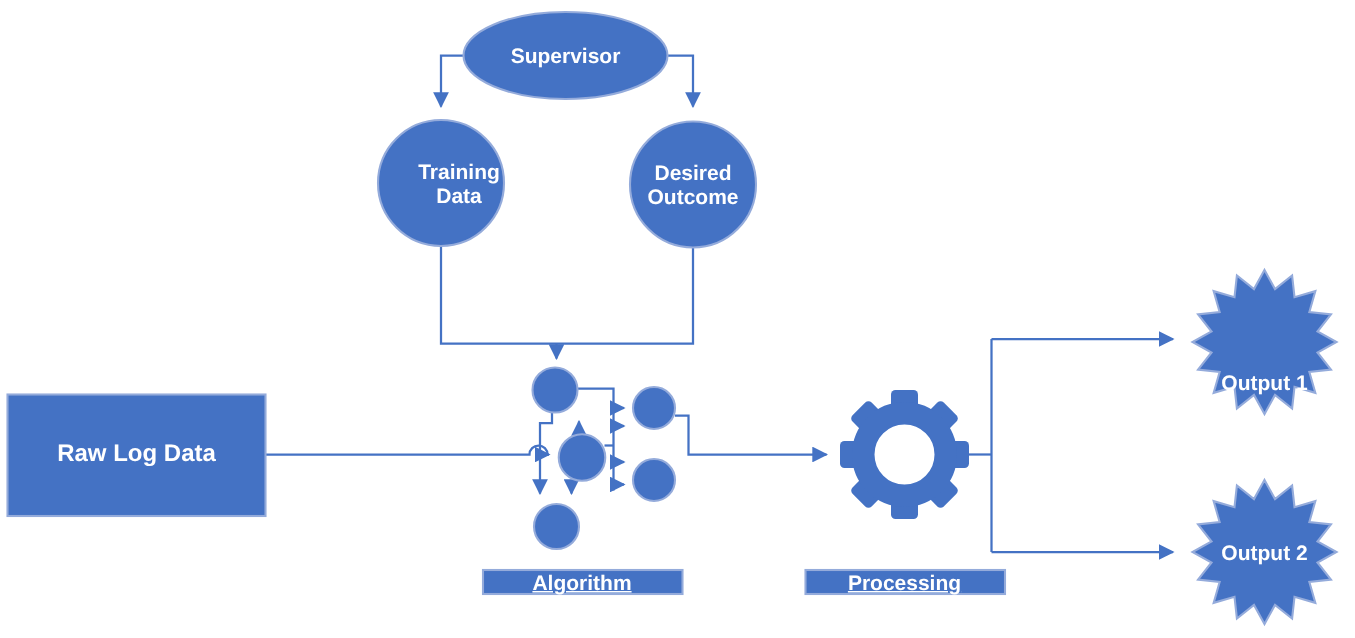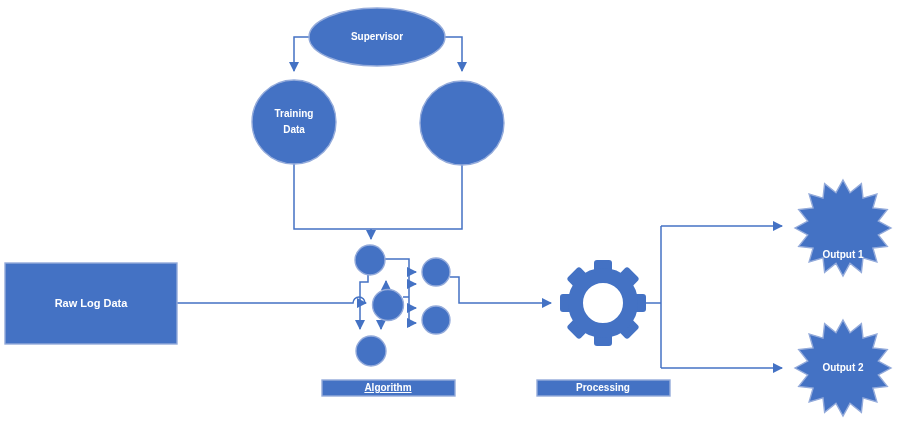--- a/index.html
+++ b/index.html
@@ -33,21 +33,21 @@
     stroke: var(--c-fill, #4472C4);
     stroke-width: 15;
   }
   .gear-tooth { fill: var(--c-fill, #4472C4); }
 
   
   .nodelabel {
     position: absolute;
     transform: translate(-50%, -50%);
     color: var(--c-text, #ffffff);
-    font-size: 10px;
+    font-size: 14px;
     font-weight: 600;
     text-align: center;
     line-height: 16px;
     white-space: nowrap;
     pointer-events: none;
   }
   .nodelabel.bold { font-weight: 700; }
 </style>
 </head>
 <body style="--c-fill: #4472C4; --c-border: #94ABDB; --c-line: #4472C4; --c-text: #FFFFFF; --c-background: #FFFFFF;">
@@ -126,29 +126,33 @@
     <g transform="translate(843,228)">
       <polygon class="shape" points="0,-48 7,-35.3 18.4,-44.3 20,-29.9 33.9,-33.9 29.9,-20 44.3,-18.4 35.3,-7 48,0 35.3,7 44.3,18.4 29.9,20 33.9,33.9 20,29.9 18.4,44.3 7,35.3 0,48 -7,35.3 -18.4,44.3 -20,29.9 -33.9,33.9 -29.9,20 -44.3,18.4 -35.3,7 -48,0 -35.3,-7 -44.3,-18.4 -29.9,-20 -33.9,-33.9 -20,-29.9 -18.4,-44.3 -7,-35.3"></polygon>
     </g>
     <g transform="translate(843,368)">
       <polygon class="shape" points="0,-48 7,-35.3 18.4,-44.3 20,-29.9 33.9,-33.9 29.9,-20 44.3,-18.4 35.3,-7 48,0 35.3,7 44.3,18.4 29.9,20 33.9,33.9 20,29.9 18.4,44.3 7,35.3 0,48 -7,35.3 -18.4,44.3 -20,29.9 -33.9,33.9 -29.9,20 -44.3,18.4 -35.3,7 -48,0 -35.3,-7 -44.3,-18.4 -29.9,-20 -33.9,-33.9 -20,-29.9 -18.4,-44.3 -7,-35.3"></polygon>
     </g>
   </svg>
 
   <div class="nodelabel" style="left:377px; top:37px;">Supervisor</div>
 
-  <div class="nodelabel" style="left:294px; top:122px;">
+  <div class="nodelabel" style="left:306px; top:122px;">
     <div>Training</div>
     <div>Data</div>
   </div>
 
+  <div class="nodelabel" style="left:462px; top:123px;">
+    <div>Desired</div>
+    <div>Outcome</div>
+  </div>
 
-  <div class="nodelabel" style="left:91px; top:303px; font-size:11px;">Raw Log Data</div>
+  <div class="nodelabel" style="left:91px; top:303px; font-size:16px;">Raw Log Data</div>
 
   <div class="nodelabel" style="left:388px; top:388px;text-decoration:underline;">Algorithm</div>
 
-  <div class="nodelabel" style="left:603px; top:388px;">Processing</div>
+  <div class="nodelabel" style="left:603px; top:388px;text-decoration:underline;">Processing</div>
 
   <div class="nodelabel bold" style="left:843px; top:228px;margin-top:27px;">Output 1</div>
 
   <div class="nodelabel bold" style="left:843px; top:368px;text-align:right;">Output 2</div>
 
 </div>
 
 </body></html>

